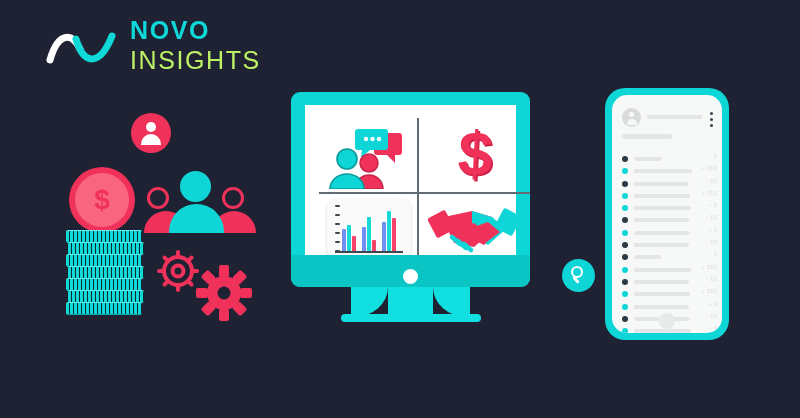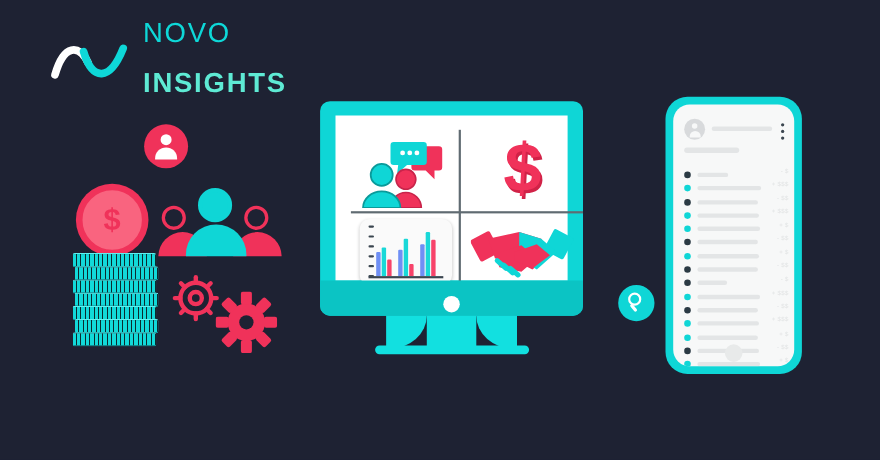--- a/index.html
+++ b/index.html
@@ -9,22 +9,22 @@
     font-family:"Liberation Sans",sans-serif;
     overflow:hidden;
     position:relative;
   }
   .stage{position:absolute;left:0;top:0;width:800px;height:418px;}
 
   
   .logo{position:absolute;left:46px;top:18px;display:flex;align-items:center;gap:12px;}
   .logo-mark{width:72px;height:48px;flex:0 0 auto;}
   .logo-text{display:flex;flex-direction:column;line-height:1;gap:5px;}
-  .logo-novo{color:#0ed8d8;font-size:25px;font-weight:normal;letter-spacing:1.6px;}
-  .logo-insights{color:#5eead4;font-size:25px;font-weight:bold;letter-spacing:1.6px;margin-top:16px;}
+  .logo-novo{color:#0ed8d8;font-size:25px;font-weight:bold;letter-spacing:1.6px;}
+  .logo-insights{color:#bef264;font-size:25px;font-weight:normal;letter-spacing:1.6px;}
 
   
   .title{
     position:absolute;left:0;top:352px;width:800px;text-align:center;
     font-size:34px;font-weight:bold;letter-spacing:-0.3px;
     color:#ffffff;white-space:nowrap;
   }
   .title .accent{color:#0ed8d8;}
 
   

